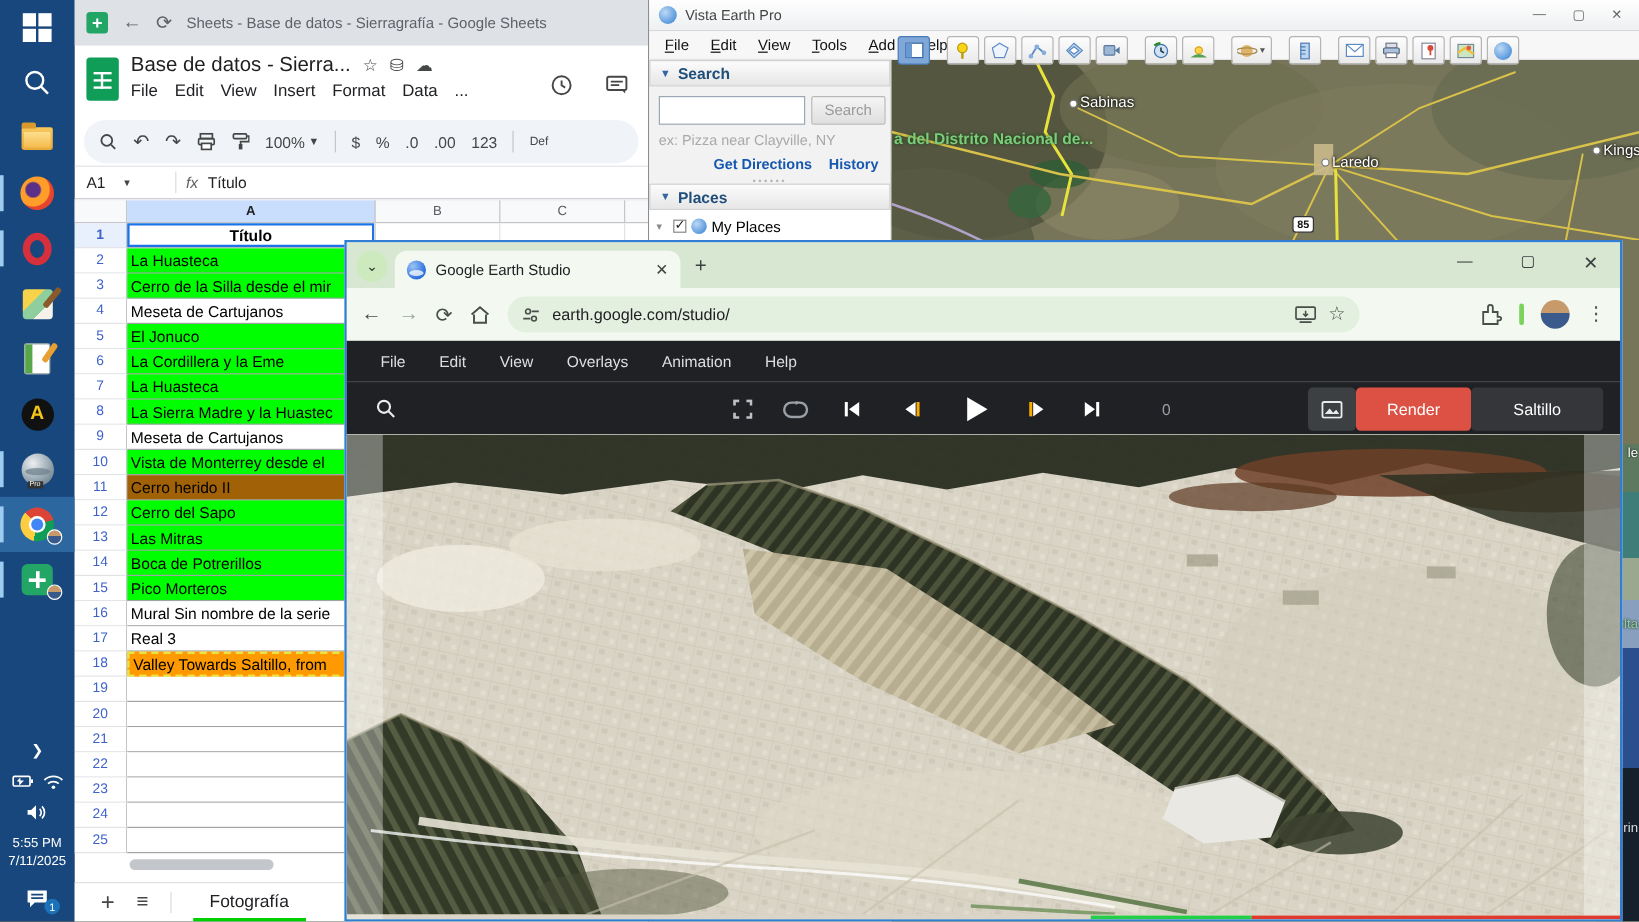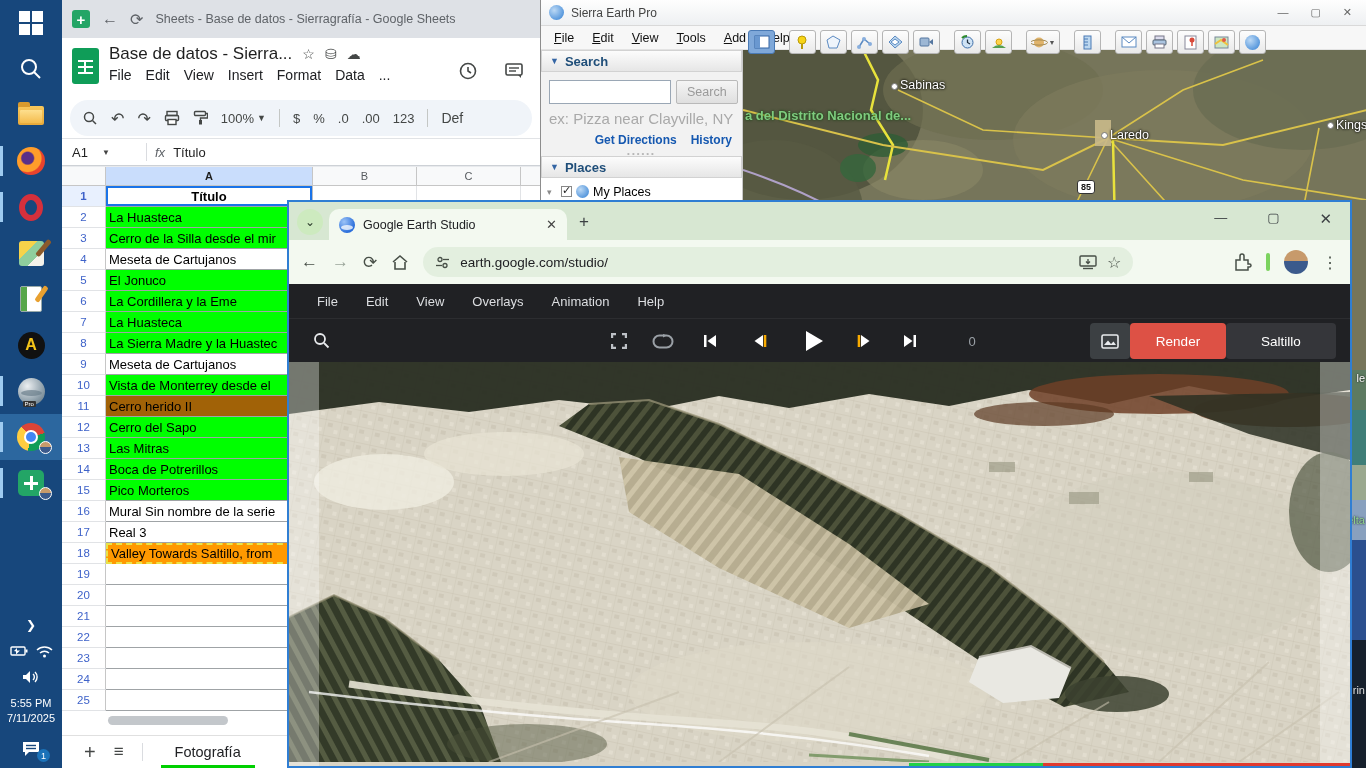--- a/index.html
+++ b/index.html
@@ -96,21 +96,21 @@
   #ep-controls{margin-left:auto;display:flex;gap:22px;color:#666;font-size:11px;padding-right:6px}
   #ep-menubar{height:24px;display:flex;align-items:center;padding:0 4px;background:#f7f7f7;border-bottom:1px solid #e3e3e3}
   .ep-mi{display:inline-block;font-size:12.5px;color:#111;padding:2px 9px}
   .ep-mi::first-letter{text-decoration:underline}
   #ep-side{position:absolute;left:0;top:50px;width:202px;bottom:0;background:#f2f2f2;border-right:1px solid #c9c9c9}
   .ep-sec-h{height:22px;background:linear-gradient(#fcfcfc,#e6e6e6);border:1px solid #d2d2d2;display:flex;align-items:center;gap:6px;padding:0 8px;font-size:13px;font-weight:bold;color:#1f4e79}
   .ep-arrow{color:#3465a4;font-size:9px}
   #ep-search-row{display:flex;gap:5px;padding:8px 8px 2px}
   #ep-search-input{width:122px;height:24px;border:1px solid #9aa7b5;background:#fff}
   #ep-search-btn{height:24px;padding:0 10px;font-size:12.5px;color:#9a9a9a;background:linear-gradient(#f5f5f5,#dfdfdf);border:1px solid #b9b9b9;border-radius:2px}
-  #ep-hint{font-size:15px;color:#a9a9a9;padding:4px 8px}
+  #ep-hint{font-size:12px;color:#a9a9a9;padding:4px 8px}
   #ep-links{display:flex;justify-content:flex-end;gap:14px;padding:2px 10px 4px;font-size:12px;font-weight:bold;color:#1558b0}
   #ep-dots{text-align:center;color:#b5b5b5;font-size:8px;letter-spacing:2px;line-height:5px}
   .ep-tree{background:#fff;padding:4px 0 0 6px;height:40px}
   .ep-row{display:flex;align-items:center;gap:4px;height:19px;font-size:12.5px;color:#000}
   .ep-row .tw{color:#8a8a8a;font-size:9px;width:10px}
   .ep-check{width:11px;height:11px;border:1px solid #888;background:#fff;position:relative}
   .ep-check::after{content:"✓";position:absolute;top:-3px;left:0;font-size:11px;color:#222}
   .ep-globe-ic{width:13px;height:13px;border-radius:50%;background:radial-gradient(circle at 35% 35%,#bcd9f5,#2f7ed3)}
   .ep-folder-ic{width:14px;height:10px;background:#f4d57c;border:1px solid #c9a43f;border-radius:1px}
   .ep-link-item{color:#1558b0;text-decoration:underline}
@@ -315,21 +315,21 @@
         <span>100%</span>
         <span style="font-size:9px">▼</span>
       </span>
     <span class="tdiv"></span>
     <span>$</span>
     <span>%</span>
     <span>.0</span>
     <span>.00</span>
     <span>123</span>
     <span class="tdiv"></span>
-    <span style="font-size:14px">Def</span>
+    <span style="font-size:10px">Def</span>
   </div>
 
   <div id="sh-formula">
     <span id="sh-namebox">
         <span>A1</span>
         <span style="font-size:8px;color:#444">▼</span>
       </span>
     <span class="fdiv"></span>
     <span class="fx">fx</span>
     <span>Título</span>
@@ -503,21 +503,21 @@
     <span style="font-size:20px">+</span>
     <span style="font-size:17px">≡</span>
     <span class="bdiv"></span>
     <span id="sh-tab">Fotografía</span>
   </div>
 </div>
 
 <div id="earthpro">
   <div id="ep-titlebar">
     <div class="ep-globe-ic" style="width:15px;height:15px"></div>
-    <span id="ep-title">Sierra Earth Pro</span>
+    <span id="ep-title">Vista Earth Pro</span>
     <div id="ep-controls">
       <span>—</span>
       <span>▢</span>
       <span>✕</span>
     </div>
   </div>
   <div id="ep-menubar">
 
   <span class="ep-mi">File</span>
       <span class="ep-mi">Edit</span>

